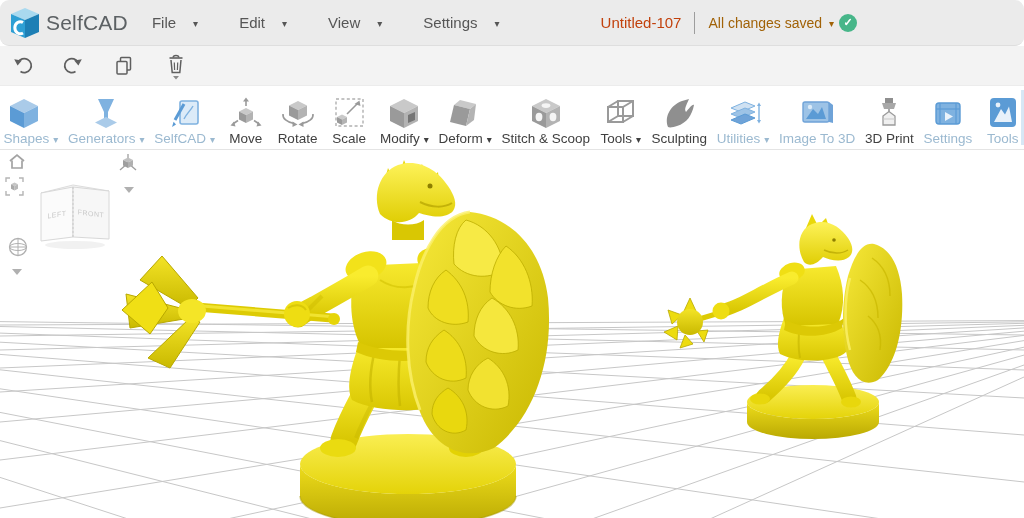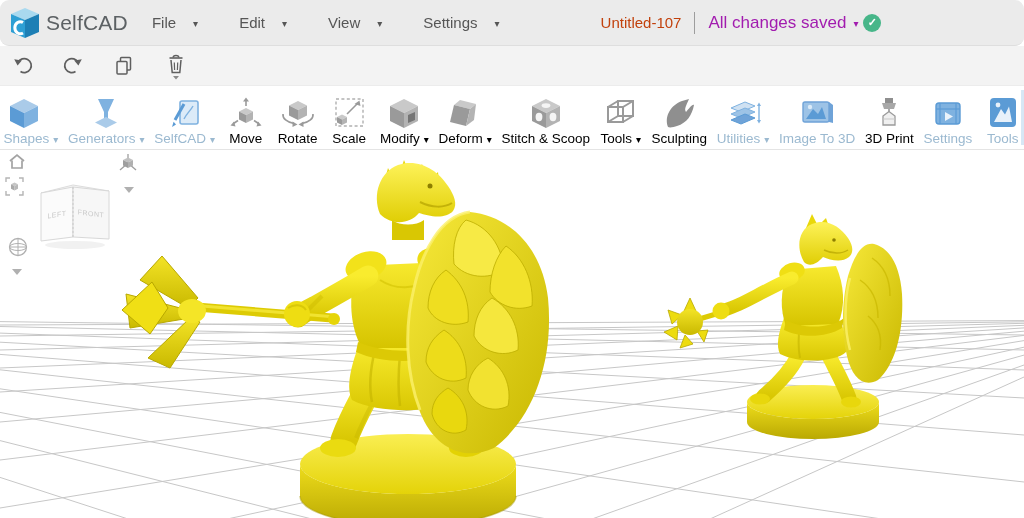--- a/index.html
+++ b/index.html
@@ -11,21 +11,21 @@
   .menubar { height:46px; background:#ebebeb; border-bottom:1px solid #dedede;
              display:flex; align-items:center; padding:0 10px;border-radius:9px; }
   .logo { display:flex; align-items:center; margin-right:24px; }
   .logo-text { font-size:21px; color:#5c6164; margin-left:6px; letter-spacing:.2px; }
   .menu-item { display:flex; align-items:center; gap:17px; font-size:15px; color:#565656;
                margin-right:41px; cursor:pointer; }
   .caret { font-size:10px; line-height:1; position:relative; top:1px; }
   .caret::after { content:"▾"; }
   .doc-title { margin-left:60px; font-size:15px; color:#c2410c; }
   .title-divider { width:1px; height:22px; background:#9d9d9d; margin:0 13px; }
-  .save-status { display:flex; align-items:center; gap:7px; font-size:17px; color:#a21caf; cursor:pointer; }
+  .save-status { display:flex; align-items:center; gap:7px; font-size:14px; color:#a16207; cursor:pointer; }
   .check-badge { width:18px; height:18px; border-radius:50%; background:#47b689; color:#fff;
                  font-size:11px; font-weight:bold; display:flex; align-items:center; justify-content:center;
                  margin-left:5px; }
 
   
   .quickbar { height:40px; background:#f3f3f3; border-bottom:1px solid #ececec;
               display:flex; align-items:center; padding-left:12px; }
   .qb-btn { margin-right:28px; color:#5f5f5f; cursor:pointer; display:block; }
   .qb-btn svg { display:block; }
 
@@ -33,21 +33,21 @@
   .toolbar { height:64px; background:#fff; border-bottom:1px solid #e4e4e4;
              display:flex; justify-content:space-between; align-items:flex-end;
              padding:5px 0 3px 0; overflow:hidden; position:relative; }
   .toolbar-edge { position:absolute; right:0; top:4px; bottom:4px; width:3px; background:#d7e7f5; }
   .tool { display:flex; flex-direction:column; align-items:center; cursor:pointer; flex:0 0 auto; }
   .tool:first-child { margin-left:-10px; }
   .tool:last-child  { margin-right:-20px; }
   .tool svg { display:block; margin-bottom:1px; }
   .tool-label { font-size:13.5px; white-space:nowrap; display:flex; align-items:center; gap:4px; }
   .tool.blue .tool-label { color:#9bb9d0; }
-  .tool.dark .tool-label { color:#000000; }
+  .tool.dark .tool-label { color:#404040; }
 
   
   .viewport { position:relative; width:1024px; height:368px; background:#fff; }
   .scene { position:absolute; left:0; top:0; }
   .vp-ctrl { position:absolute; cursor:pointer; }
   .vp-home  { left:8px;  top:3px; }
   .vp-fit   { left:5px;  top:27px; }
   .view-cube{ left:33px; top:29px; }
   .vp-orbit { left:7px;  top:86px; }
   .vp-orbit-caret { left:12px; top:111px; }

